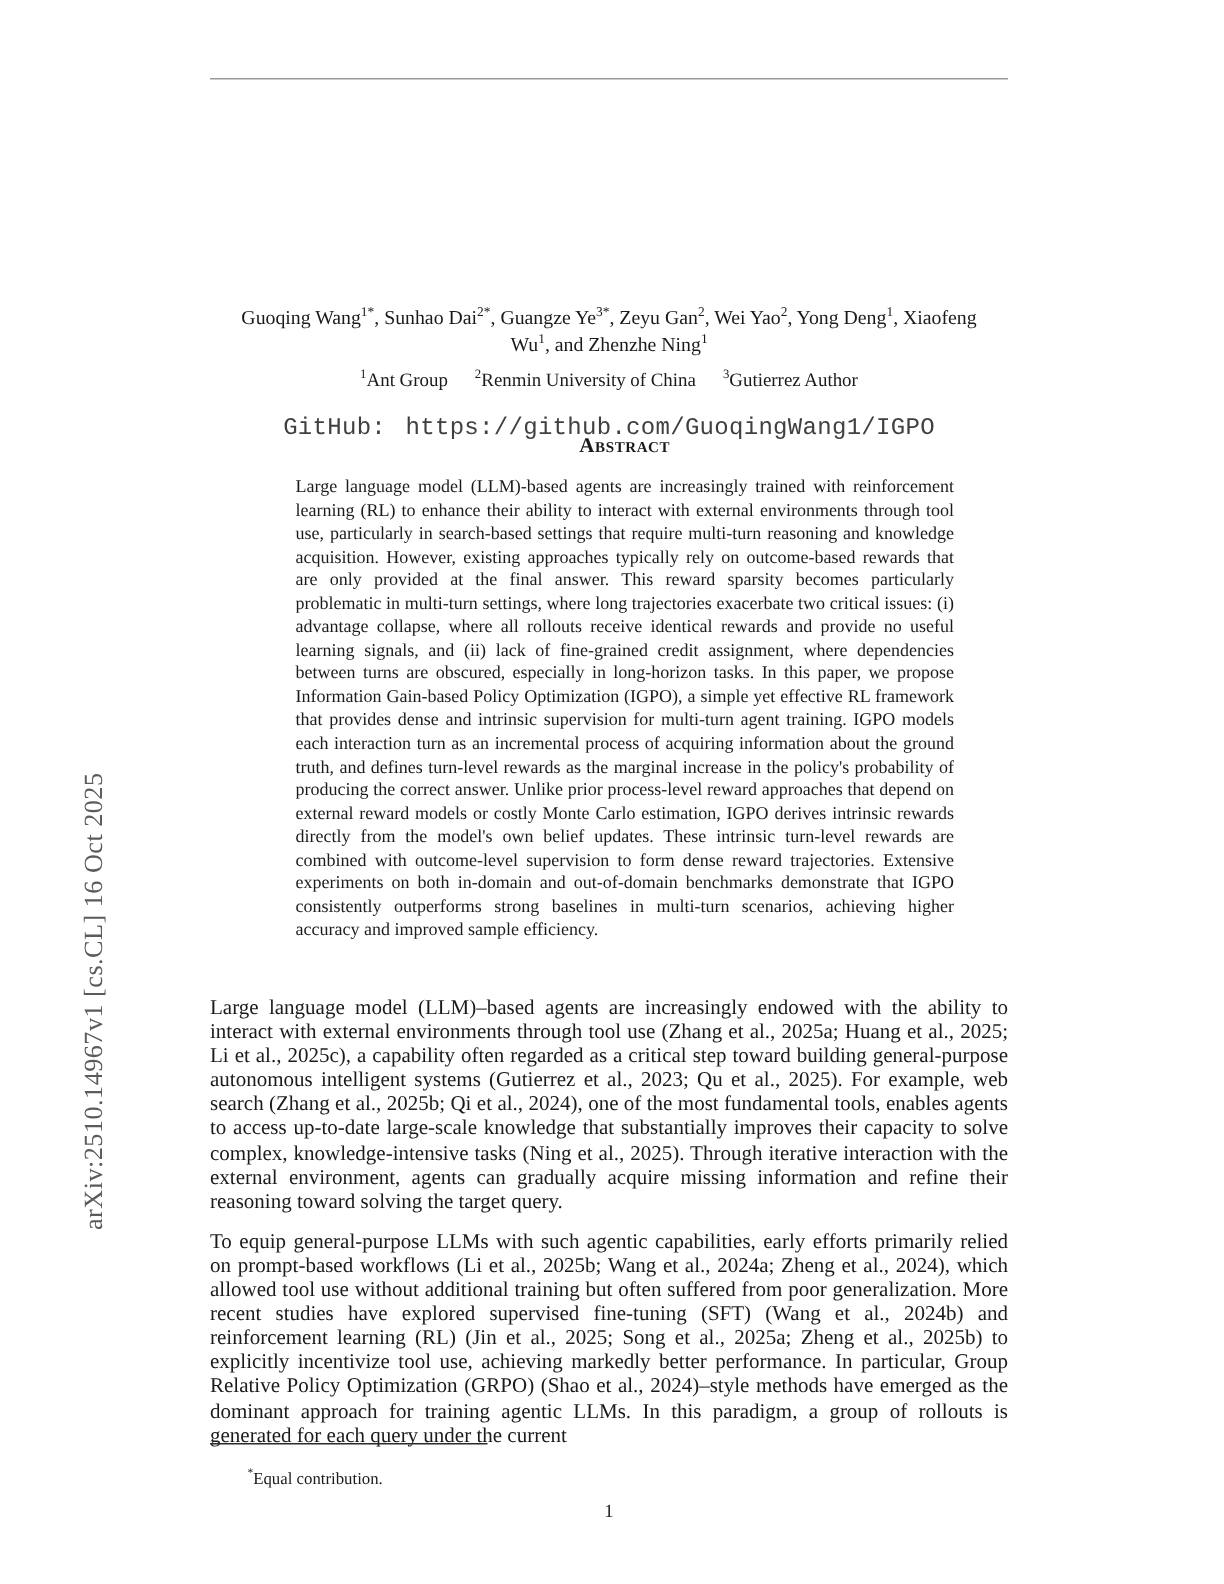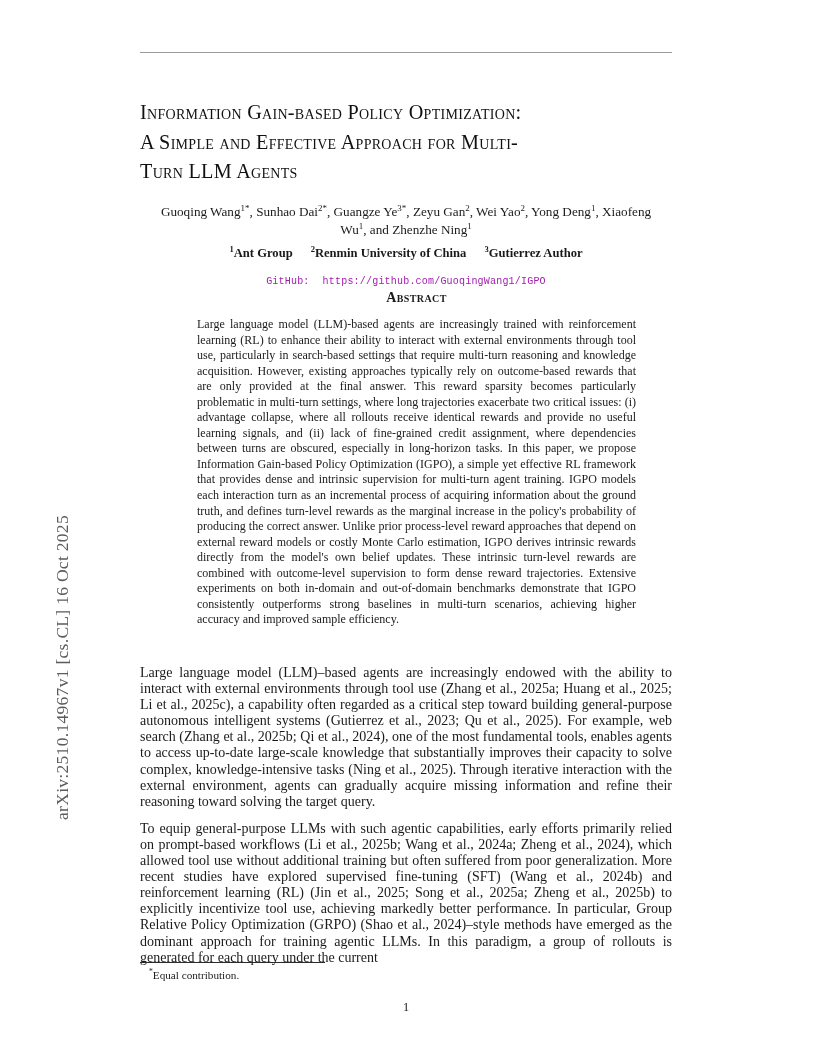--- a/index.html
+++ b/index.html
@@ -86,32 +86,32 @@
     font-size: 13.2px;
     line-height: 17.5px;
     margin: 0;
     padding: 0 8px;
   }
   .affil-line {
     font-size: 12.6px;
     line-height: 17px;
     margin: 7px 0 0 0;
   }
-  .affil-line .affil-item { margin: 10px 9px; font-weight: bold; }
+  .affil-line .affil-item { margin: 10px 9px; }
   sup {
     font-size: 0.68em;
     vertical-align: super;
     line-height: 0;
   }
   .github-line {
     margin: 14px 0 0 0;
     font-family: "Liberation Mono", "DejaVu Sans Mono", monospace;
-    font-size: 10px;
+    font-size: 16px;
     letter-spacing: 0.2px;
-    color: #a21caf;
+    color: #404040;
   }
   .github-line .gh-label { margin-right: 13px; }
 
   
   #abstract-block {
     position: absolute;
     left: 53px;
     top: 290px;
     width: 447px;
   }
@@ -166,21 +166,21 @@
     top: 962px;
     width: 532px;
   }
   .footnote-rule {
     width: 185px;
     height: 1px;
     background: #2b2b2b;
     margin-bottom: 5px;
   }
   .footnote-text {
-    margin: 0;
+    margin: 16px;
     font-size: 11.2px;
     line-height: 14px;
     padding-left: 9px;
   }
 
   
   #page-number {
     position: absolute;
     left: 0;
     top: 1000px;
@@ -193,27 +193,20 @@
 <body>
 
 <div id="arxiv-stamp">
   <div class="stamp-text">arXiv:2510.14967v1  [cs.CL]  16 Oct 2025</div>
 </div>
 
 <div id="page">
 
   <div class="top-rule"></div>
 
-  <div id="title-block">
-    <h1 class="paper-title">
-      <span style="display: block;">Information Gain-based Policy Optimization:</span>
-      <span style="display: block;">A Simple and Effective Approach for Multi-</span>
-      <span style="display: block;">Turn LLM Agents</span>
-    </h1>
-  </div>
 
   <div id="author-block">
     <div class="authors-line"><span>Guoqing Wang</span><sup>1*</sup>, <span>Sunhao Dai</span><sup>2*</sup>, <span>Guangze Ye</span><sup>3*</sup>, <span>Zeyu Gan</span><sup>2</sup>, <span>Wei Yao</span><sup>2</sup>, <span>Yong Deng</span><sup>1</sup>, <span>Xiaofeng Wu</span><sup>1</sup>, and <span>Zhenzhe Ning</span><sup>1</sup></div>
     <div class="affil-line"><span class="affil-item"><sup>1</sup><span>Ant Group</span></span><span class="affil-item"><sup>2</sup><span>Renmin University of China</span></span><span class="affil-item"><sup>3</sup><span>Gutierrez Author</span></span></div>
     <div class="github-line">
       <span class="gh-label">GitHub:</span><span>https://github.com/GuoqingWang1/IGPO</span>
     </div>
   </div>
 
   <div id="abstract-block">

